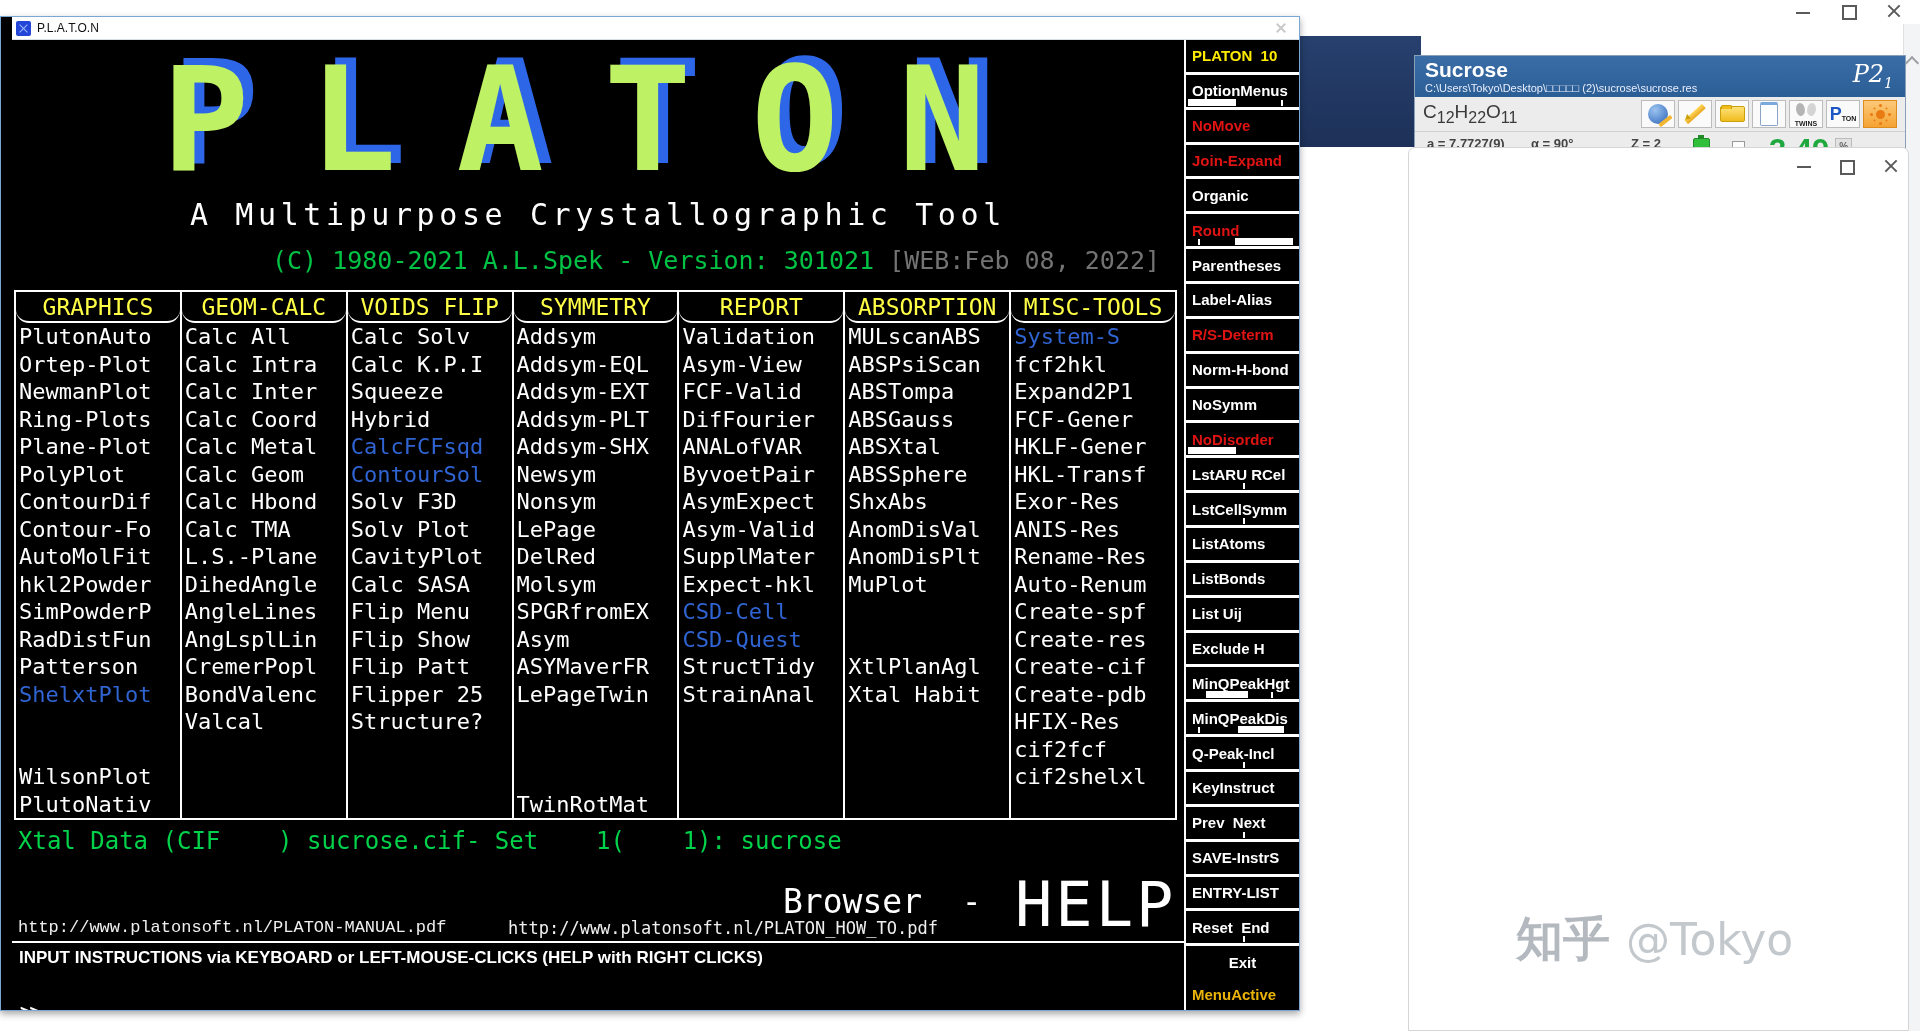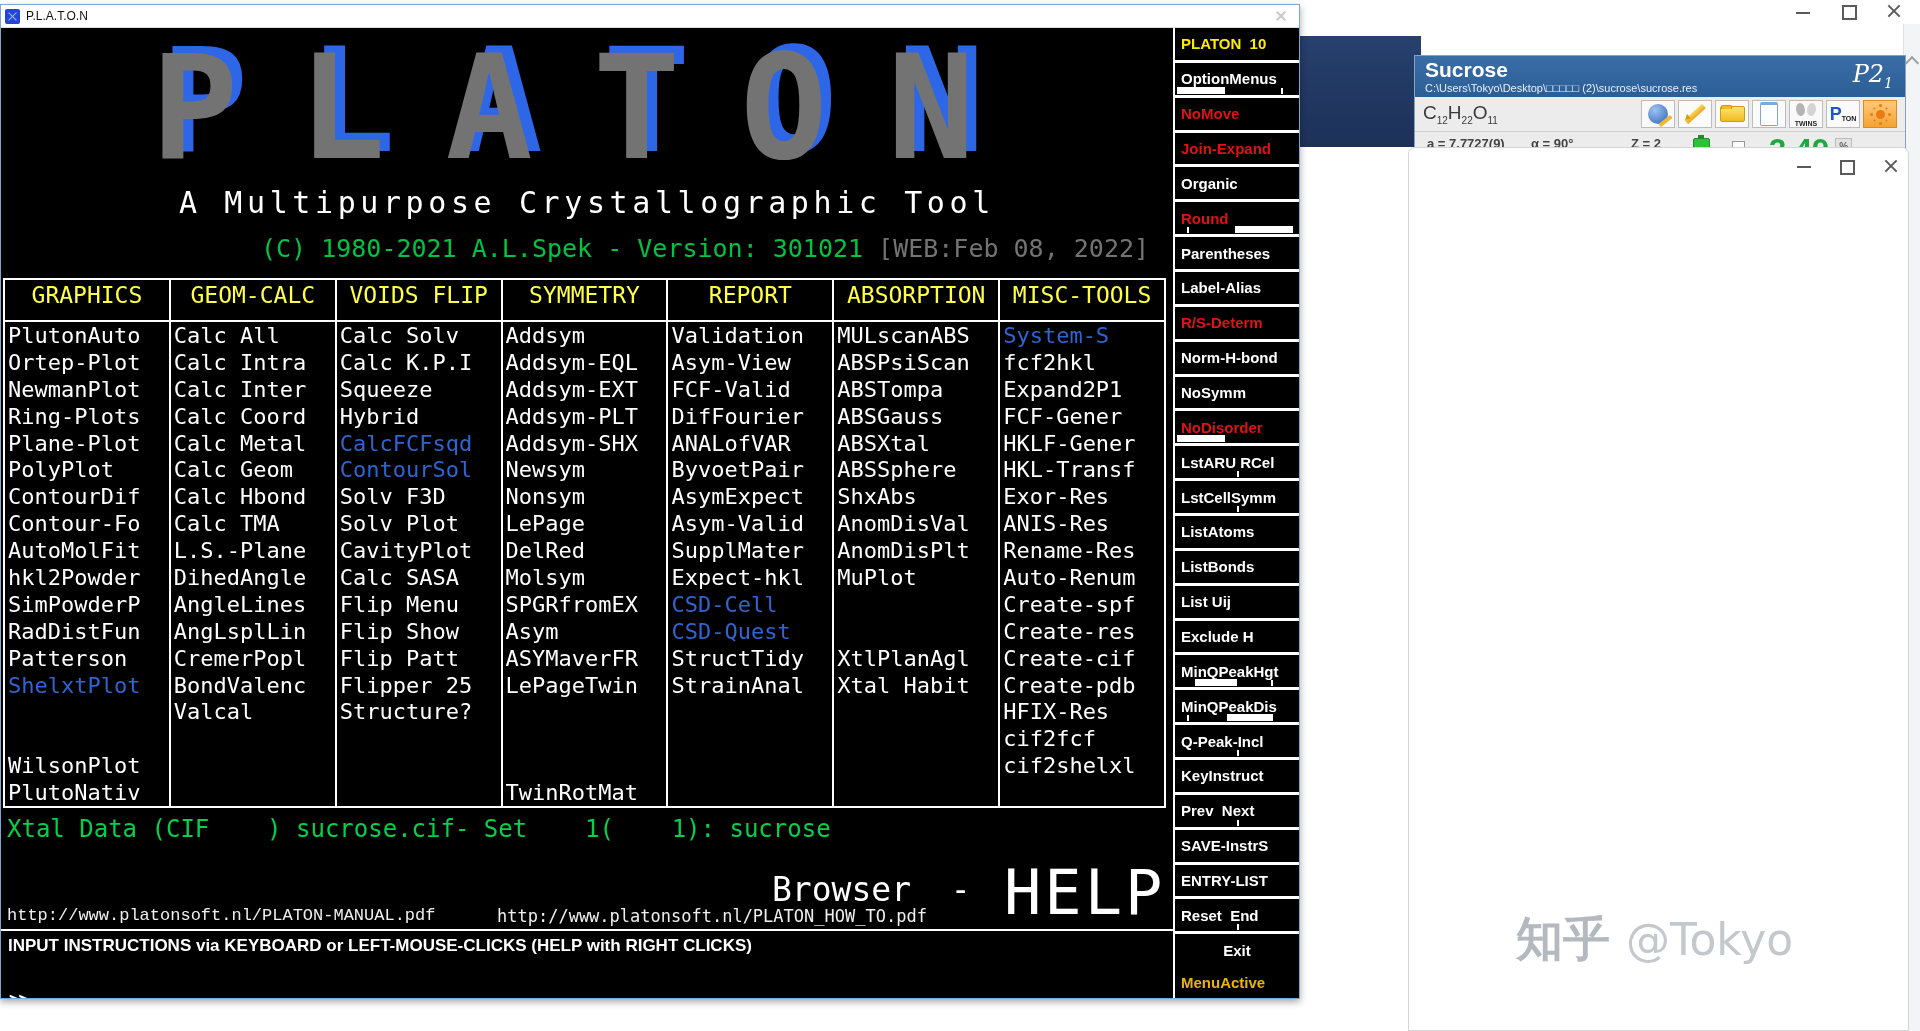--- a/index.html
+++ b/index.html
@@ -13,45 +13,45 @@
   .wc-close::before,.wc-close::after{content:"";position:absolute;left:7px;top:0;width:2px;height:16px;background:#5a5a5a;}
   .wc-close::before{transform:rotate(45deg);}  .wc-close::after{transform:rotate(-45deg);}
   #bg-min{left:1796px;top:12px;} #bg-max{left:1842px;top:5px;} #bg-close{left:1886px;top:3px;}
   .scroll-strip{position:absolute;right:0;top:24px;width:16px;height:1007px;background:#f3f4f5;border-left:1px solid #e0e0e0;}
   .chev{width:8px;height:8px;border-left:2px solid #9aa0a6;border-top:2px solid #9aa0a6;transform:rotate(45deg);margin:34px auto 0;}
 
   
   #navy{position:absolute;left:1299px;top:36px;width:122px;height:111px;background:linear-gradient(#27406e,#1d3158);}
 
   
-  #platon{position:absolute;left:0;top:4px;width:1300px;height:995px;background:#000;
-    border:1px solid #7aa7d4;box-sizing:border-box;box-shadow:0 3px 7px rgba(0,0,0,.35);}
+  #platon{position:absolute;left:0;top:16px;width:1300px;height:995px;background:#000;
+    border:1px solid #7aa7d4;box-sizing:border-box;box-shadow:0 3px 7px rgba(0,0,0,.35);padding-left:11px;}
   .titlebar{height:22px;background:#ffffff;display:flex;align-items:center;padding-left:4px;border-bottom:1px solid #d7dee8;}
   .app-icon{width:15px;height:15px;background:#2446d8;border-radius:2px;position:relative;flex:0 0 auto;}
   .app-icon::before,.app-icon::after{content:"";position:absolute;left:7px;top:2px;width:1px;height:11px;background:#9db8ff;}
   .app-icon::before{transform:rotate(45deg);} .app-icon::after{transform:rotate(-45deg);}
   .tb-text{font-size:12px;color:#111;margin-left:6px;}
   .tb-close{margin-left:auto;margin-right:12px;position:relative;width:12px;height:12px;}
   .tb-close::before,.tb-close::after{content:"";position:absolute;left:5px;top:0;width:2px;height:12px;background:#c9c9c9;}
   .tb-close::before{transform:rotate(45deg);} .tb-close::after{transform:rotate(-45deg);}
   .pbody{display:flex;height:970px;}
   .main{position:relative;width:1172px;flex:0 0 auto;overflow:hidden;}
 
   .logo{position:absolute;left:150px;top:6px;font:bold 145px "DejaVu Sans Mono",monospace;line-height:1.02;
-    letter-spacing:60px;color:#737373;text-shadow:10px -7px 0 #2e66e8;white-space:pre;}
+    letter-spacing:60px;color:#bef264;text-shadow:10px -7px 0 #2e66e8;white-space:pre;}
   .subtitle{position:absolute;left:178px;top:157px;font:30px "DejaVu Sans Mono",monospace;color:#fff;letter-spacing:4.6px;white-space:pre;}
   .version{position:absolute;left:260px;top:206px;font:25px "DejaVu Sans Mono",monospace;white-space:pre;}
   .v-green{color:#00c244;} .v-red{color:#737373;text-align:right;}
 
   .menu-table{position:absolute;left:2px;top:250px;width:1163px;height:530px;border:2px solid #fff;
     box-sizing:border-box;display:flex;}
   .col{flex:1;border-right:2px solid #fff;display:flex;flex-direction:column;}
   .col:last-child{border-right:none;}
-  .col-header{height:42px;border-bottom:2px solid #fff;color:#ffff45;font:23px "DejaVu Sans Mono",monospace;
-    text-align:center;line-height:31px;box-sizing:border-box;overflow:hidden;}
+  .col-header{height:31px;border-bottom:2px solid #fff;color:#ffff45;font:23px "DejaVu Sans Mono",monospace;
+    text-align:center;line-height:31px;box-sizing:border-box;overflow:hidden;border-radius:13px;}
   .col-body{flex:1;display:flex;flex-direction:column;}
   .mi{flex:1;font:22px "DejaVu Sans Mono",monospace;color:#fff;padding-left:3px;white-space:pre;
     display:flex;align-items:center;overflow:hidden;}
   .mi.blue{color:#3064d2;}
 
   .status{position:absolute;left:6px;font:24px "DejaVu Sans Mono",monospace;color:#00d24a;white-space:pre;}
   .s1{top:787px;} .s2{top:813px;}
   .browser{position:absolute;left:771px;top:842px;font:33px "DejaVu Sans Mono",monospace;color:#fff;white-space:pre;}
   .help{position:absolute;left:1003px;top:828px;font:62px "DejaVu Sans Mono",monospace;color:#fff;letter-spacing:3px;}
   .url{position:absolute;top:878px;font:17px "DejaVu Sans Mono",monospace;color:#efefef;white-space:pre;}
@@ -77,21 +77,21 @@
   
   #sucrose{position:absolute;left:1414px;top:55px;width:492px;z-index:2;border:1px solid #8aa0b8;
     border-bottom:none;box-sizing:border-box;}
   .suc-titlebar{height:41px;background:linear-gradient(#3a6da6,#2c5e96);position:relative;padding:3px 10px;box-sizing:border-box;}
   .suc-title{font:bold 21px "Liberation Sans",sans-serif;color:#fff;line-height:22px;}
   .suc-sg{position:absolute;right:12px;top:4px;font:italic 24px "DejaVu Serif",serif;color:#fff;}
   .suc-sg sub{font-size:14px;}
   .suc-path{font:11px "Liberation Sans",sans-serif;color:#e8eefc;margin-top:1px;white-space:nowrap;overflow:hidden;}
   .suc-row2{height:34px;background:#ececec;border-bottom:1px solid #d0d0d0;display:flex;align-items:center;padding:0 8px;}
   .formula{font:19px "Liberation Sans",sans-serif;color:#3a3a3a;}
-  .formula sub{font-size:10px;}
+  .formula sub{font-size:16px;}
   .tools{margin-left:auto;display:flex;align-items:center;}
   .tool{width:34px;height:28px;border:1px solid #bcbcbc;background:#fafafa;margin-left:3px;position:relative;
     display:flex;align-items:center;justify-content:center;box-sizing:border-box;}
   .ic-globe-pencil::before{content:"";width:20px;height:20px;border-radius:50%;background:radial-gradient(circle at 35% 30%,#9cc4f0,#2a62b8);}
   .ic-globe-pencil::after{content:"";position:absolute;right:1px;bottom:4px;width:15px;height:4px;background:#f2b632;transform:rotate(-38deg);border-radius:1px;}
   .ic-pencil::before{content:"";width:24px;height:6px;background:linear-gradient(#ffd95e,#e9a51f);transform:rotate(-42deg);border-radius:1px;}
   .ic-pencil::after{content:"";position:absolute;left:3px;bottom:5px;width:0;height:0;border:3px solid transparent;border-right:5px solid #caa10a;transform:rotate(-42deg);}
   .ic-folder::before{content:"";width:23px;height:14px;background:linear-gradient(#ffe27a,#f0bc1e);border:1px solid #c9a008;border-radius:2px;}
   .ic-folder::after{content:"";position:absolute;top:4px;left:5px;width:9px;height:3px;background:#f0bc1e;border:1px solid #c9a008;border-bottom:none;border-radius:2px 2px 0 0;}
   .ic-notepad::before{content:"";width:16px;height:20px;background:#fdfeff;border:1px solid #8aa4c8;border-top:3px solid #79a9dd;border-radius:2px;}

